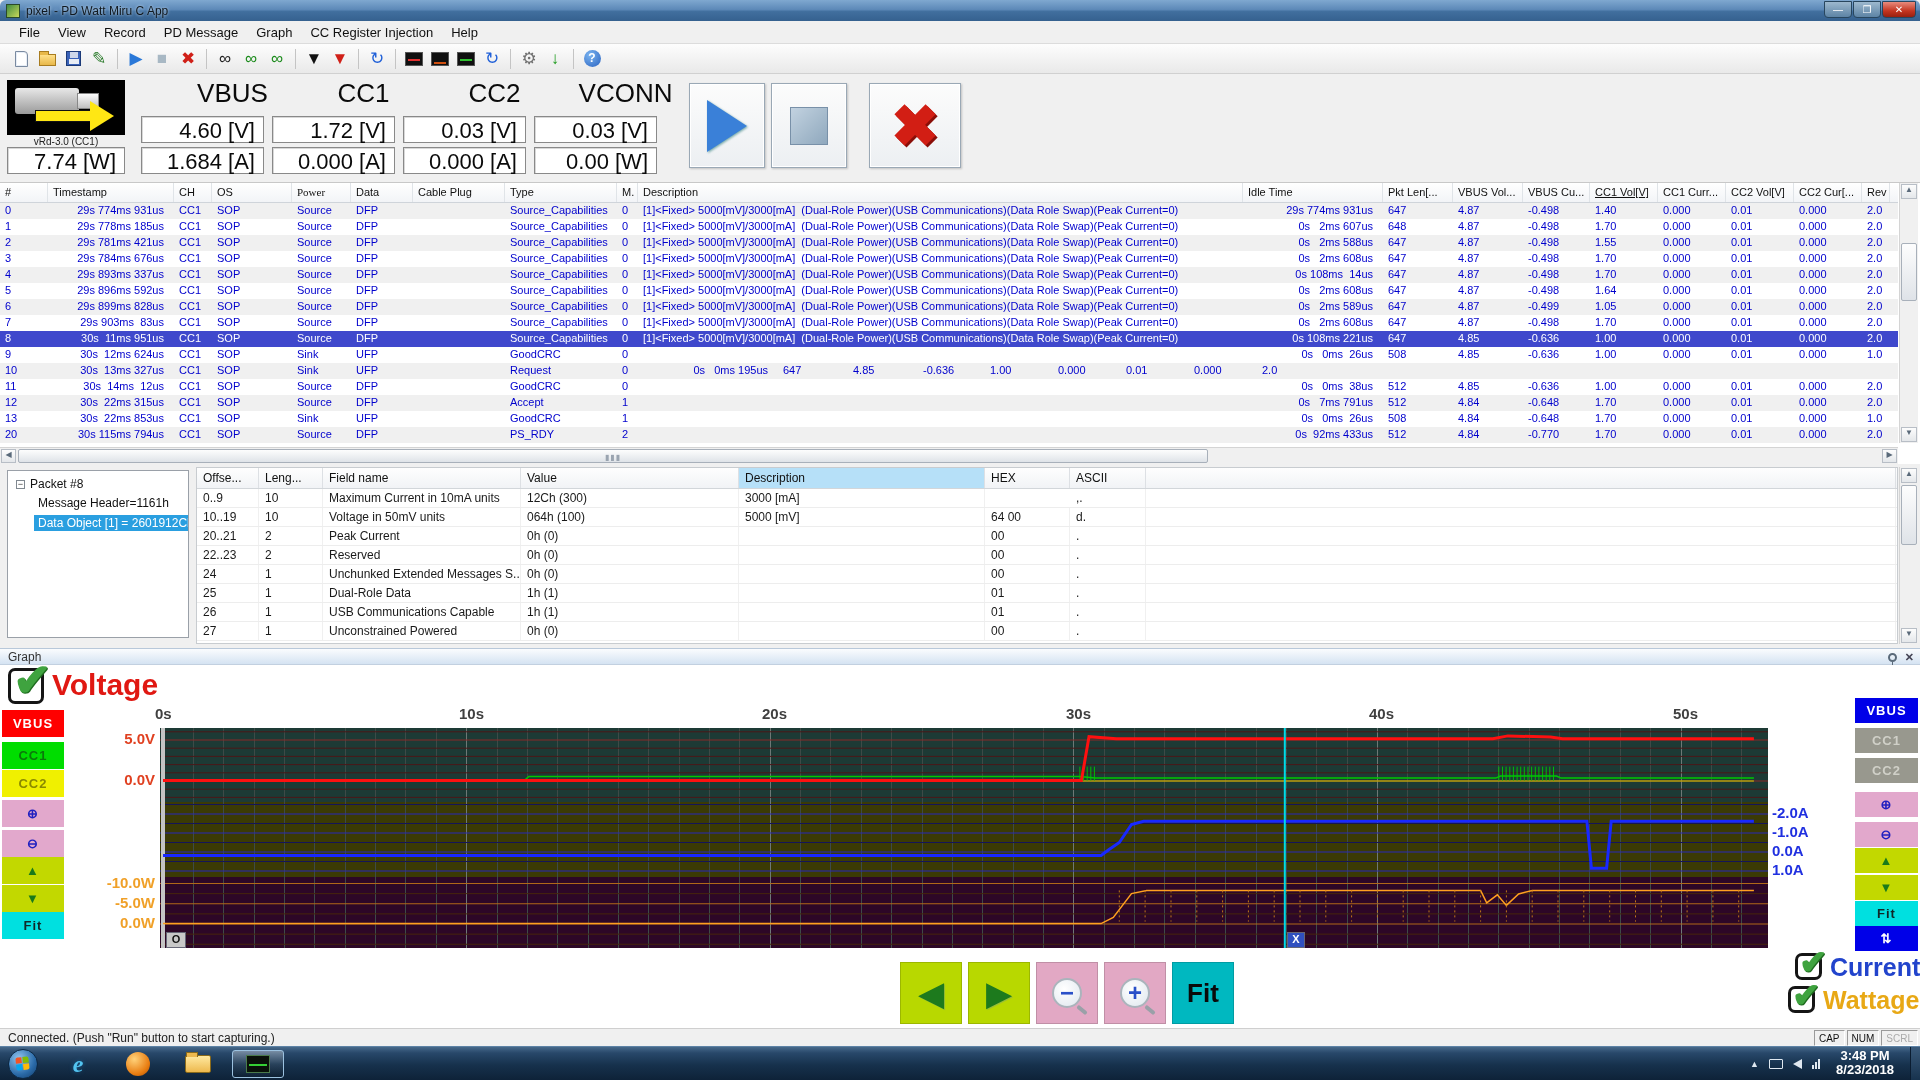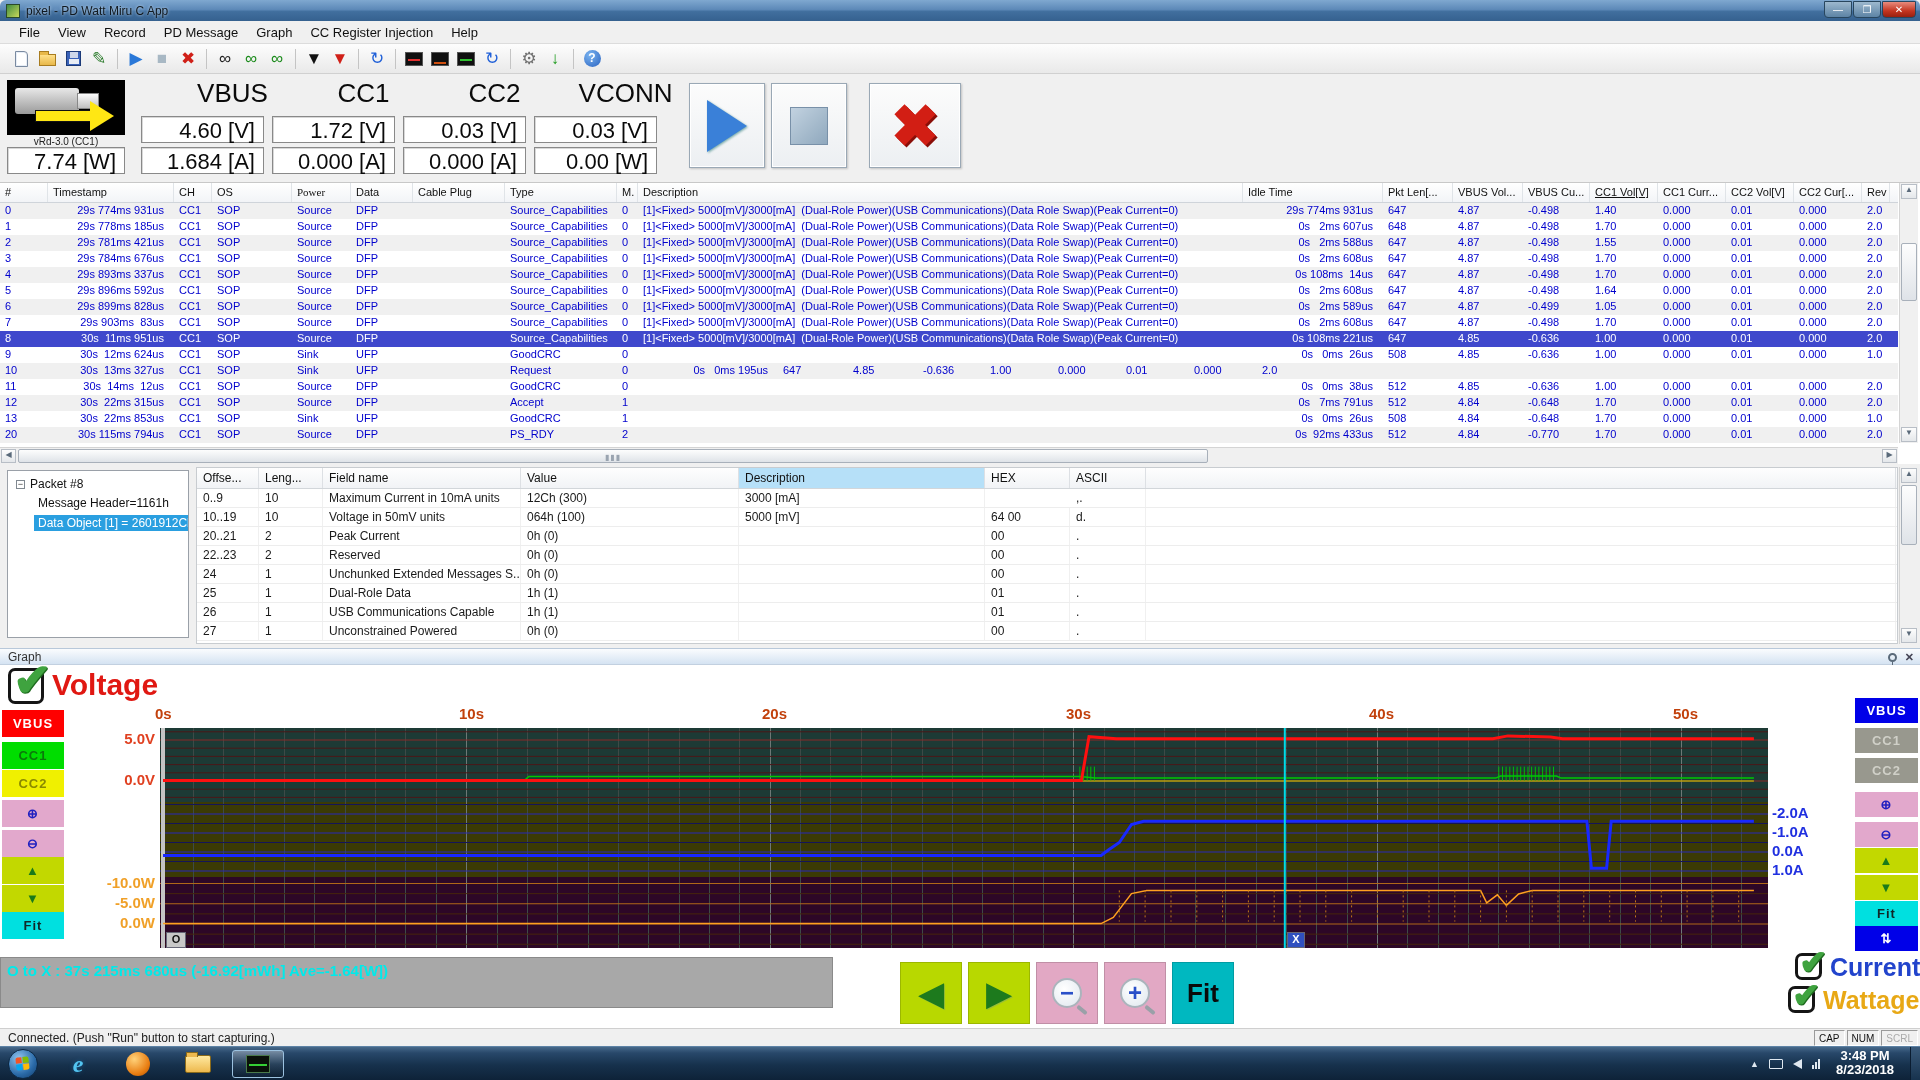--- a/index.html
+++ b/index.html
@@ -104,21 +104,21 @@
   .graph-body { position:absolute; left:0; top:665px; width:1920px; height:363px; background:#fff; }
 
   .chk { position:absolute; border:3px solid #151515; border-radius:7px; background:#fff; }
   .chk .tick { position:absolute; color:#3fa33f; font-weight:bold; text-shadow:1px 1px 0 #1e6a1e; }
   .glabel { position:absolute; font-weight:bold; }
 
   .gbtn { position:absolute; font-size:13px; font-weight:bold; display:flex; align-items:center; justify-content:center; letter-spacing:1px; }
   .gbtn.dotted { background-image:radial-gradient(#a8a8a0 18%, transparent 19%); background-size:4px 4px; }
 
   .axlabel { position:absolute; font-size:15px; font-weight:bold; white-space:nowrap; }
-  .tlabel { position:absolute; font-size:15px; color:#c2410c; font-weight:bold; }
+  .tlabel { position:absolute; font-size:15px; color:#404040; font-weight:bold; }
   .cursor-tag { position:absolute; font-size:11px; font-weight:bold; text-align:center; border:1px solid #667; }
 
   .gstatus { position:absolute; left:0; top:957px; width:833px; height:51px; background:#a8a8a8; border:1px solid #8a8a8a;
     color:#00eaea; font-size:15px; font-weight:bold; padding:4px 0 0 6px; }
   .navbtn { position:absolute; top:962px; width:62px; height:62px; display:flex; align-items:center; justify-content:center; border:1px solid rgba(0,0,0,.15); }
   .nav-arrow { font-size:34px; color:#1d7a1d; text-shadow:1px 1px 0 #9abf35; line-height:34px;}
   .mag { width:30px; height:30px; border-radius:50%; background:radial-gradient(circle at 40% 35%,#ffffff,#dfe7ee); border:2px solid #aab4bc; position:relative;
     color:#2a50c8; font-size:24px; font-weight:bold; text-align:center; line-height:26px; }
   .mag:after { content:""; position:absolute; right:-8px; bottom:-6px; width:12px; height:4px; background:#9aa0a8; transform:rotate(40deg); border-radius:2px;}
   .fitbtn-label { font-size:26px; font-weight:bold; color:#0a0a0a; }
@@ -902,21 +902,20 @@
       <div class="axlabel" style="left: 60px; width: 95px; text-align: right; top: 229px; color: rgb(240, 160, 40);">-5.0W</div>
       <div class="axlabel" style="left: 60px; width: 95px; text-align: right; top: 249px; color: rgb(240, 160, 40);">0.0W</div>
       <div class="axlabel" style="left: 1772px; top: 139px; color: rgb(32, 48, 224);">-2.0A</div>
       <div class="axlabel" style="left: 1772px; top: 158px; color: rgb(32, 48, 224);">-1.0A</div>
       <div class="axlabel" style="left: 1772px; top: 177px; color: rgb(32, 48, 224);">0.0A</div>
       <div class="axlabel" style="left: 1772px; top: 196px; color: rgb(32, 48, 224);">1.0A</div>
       <div class="cursor-tag" style="left: 166px; top: 267px; width: 20px; height: 16px; background: rgb(200, 200, 200); color: rgb(17, 17, 17);">O</div>
       <div class="cursor-tag" style="left: 1287px; top: 267px; width: 18px; height: 16px; background: rgb(48, 80, 192); color: rgb(255, 255, 255);">X</div>
     </div>
 
-  <div class="gstatus">O to X :   37s 215ms 680us (-16.92[mWh] Ave=-1.64[W])</div>
 
   <div class="navbtn" style="left:900px; background:#b8d800;">
       <span class="nav-arrow">◀</span>
     </div>
   <div class="navbtn" style="left:968px; background:#b8d800;">
       <span class="nav-arrow">▶</span>
     </div>
   <div class="navbtn" style="left:1036px; background:#e2a8c4;">
       <div class="mag">−</div>
     </div>

